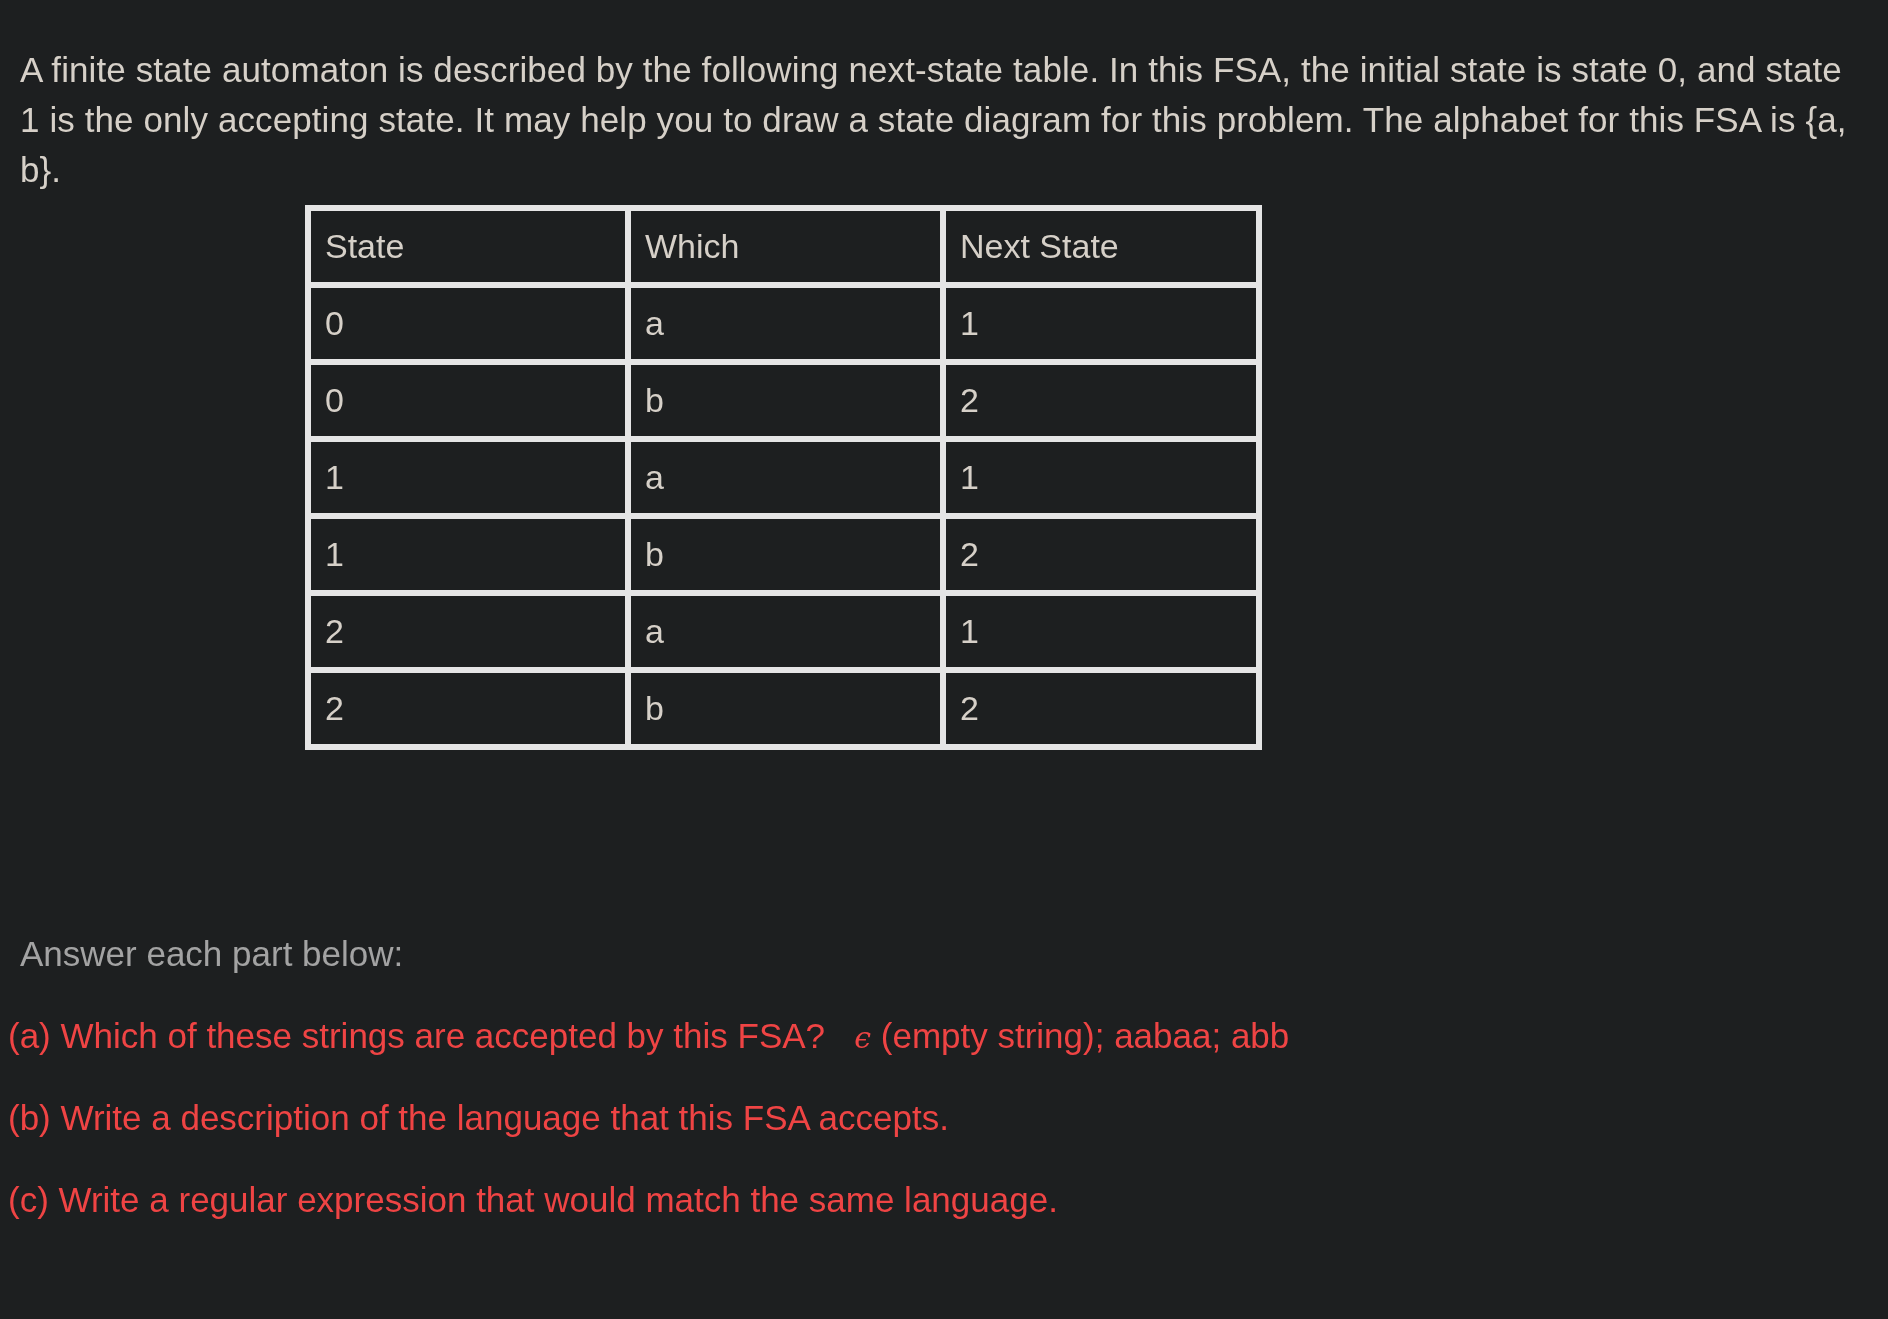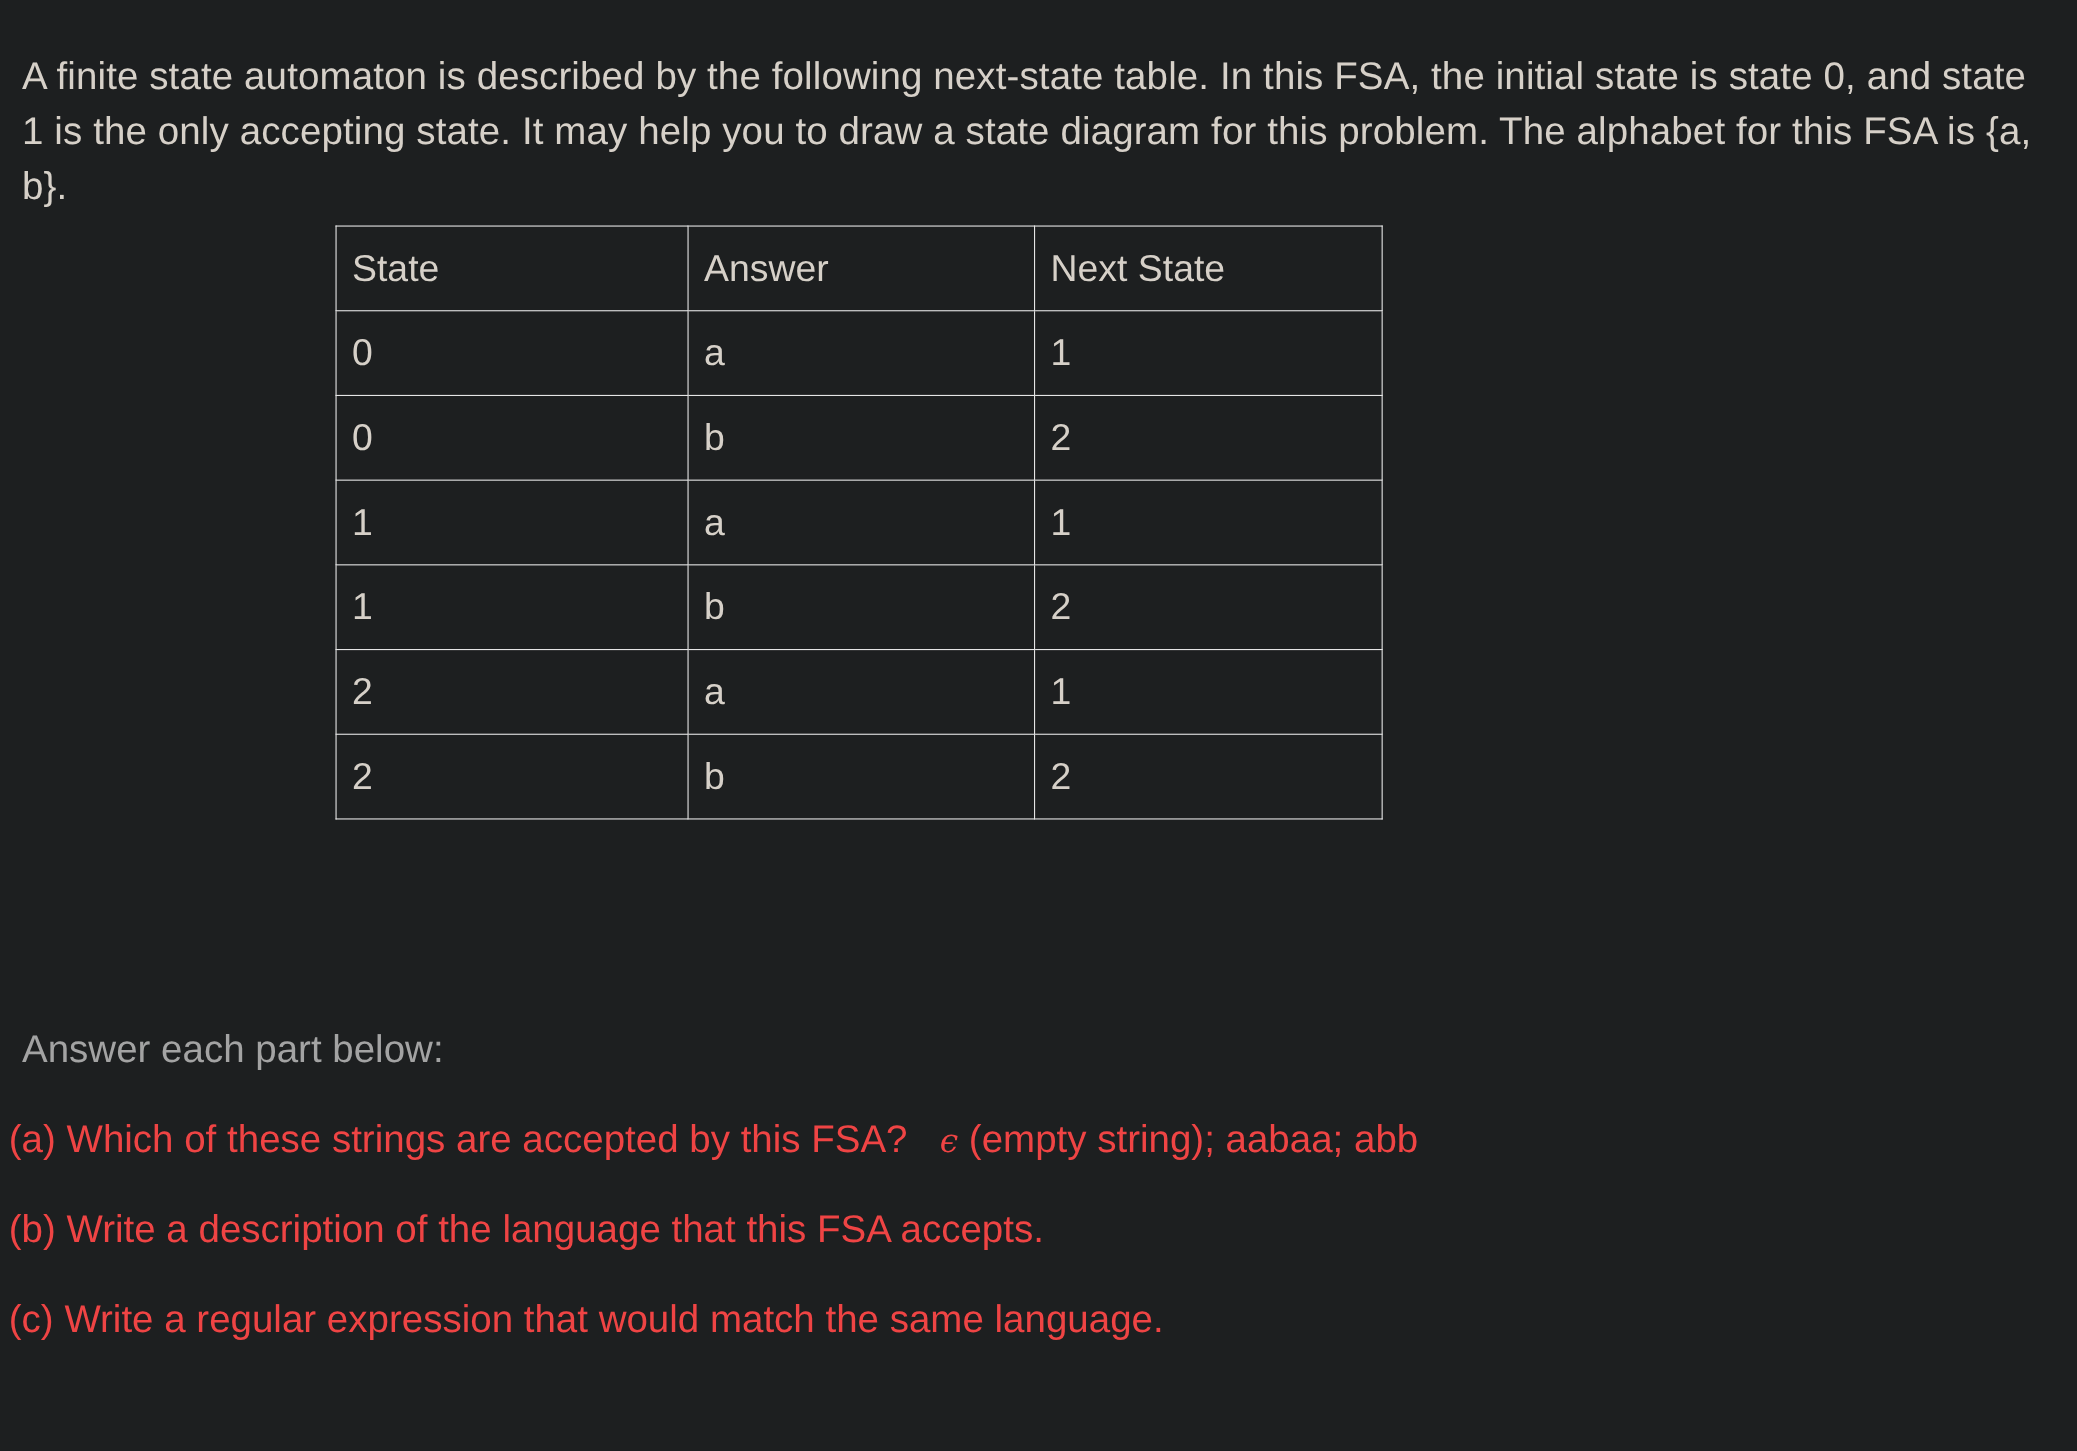--- a/index.html
+++ b/index.html
@@ -42,21 +42,21 @@
     width: 951px;
   }
 
   table.fsa {
     border-collapse: collapse;
     width: 951px;
     table-layout: fixed;
   }
 
   table.fsa td, table.fsa th {
-    border: 1px solid #e5e5e5;
+    border: 6px solid #e5e5e5;
     text-align: left;
     vertical-align: middle;
     font-weight: normal;
     font-size: 34px;
     color: #d6d0c8;
     padding: 0 0 0 14px;
     height: 77px;
     box-sizing: border-box;
   }
 
@@ -101,21 +101,21 @@
   <div class="fsa-table-wrap">
     <table class="fsa">
       <colgroup>
         <col class="c-state">
         <col class="c-input">
         <col class="c-next">
       </colgroup>
       <thead>
         <tr>
           <th>State</th>
-          <th>Answer</th>
+          <th>Which</th>
           <th>Next State</th>
         </tr>
       </thead>
       <tbody>
         <tr>
           <td>0</td>
           <td>a</td>
           <td>1</td>
         </tr>
         <tr>

